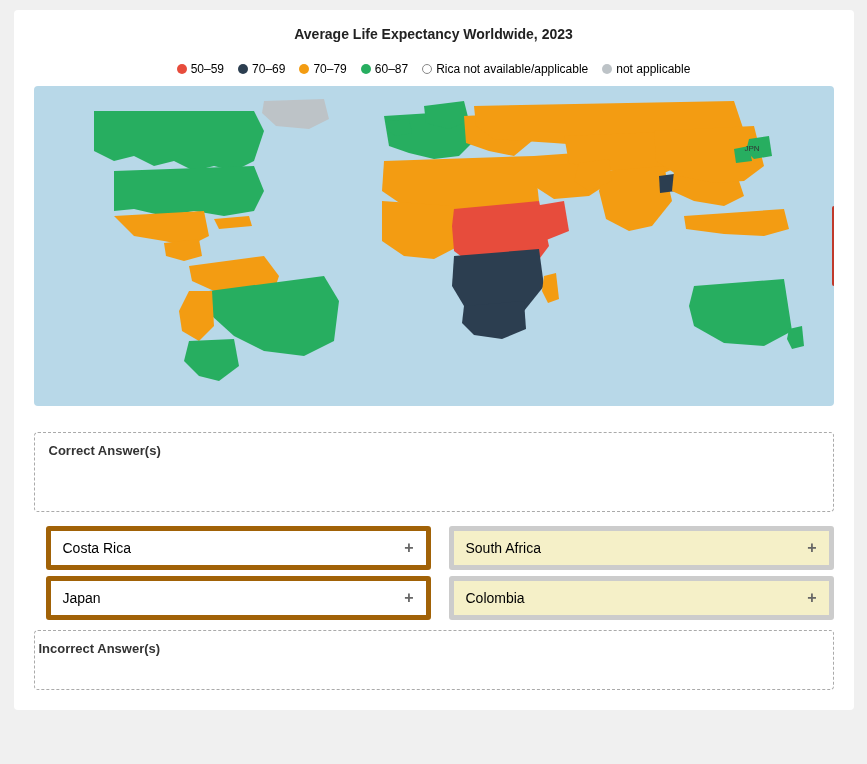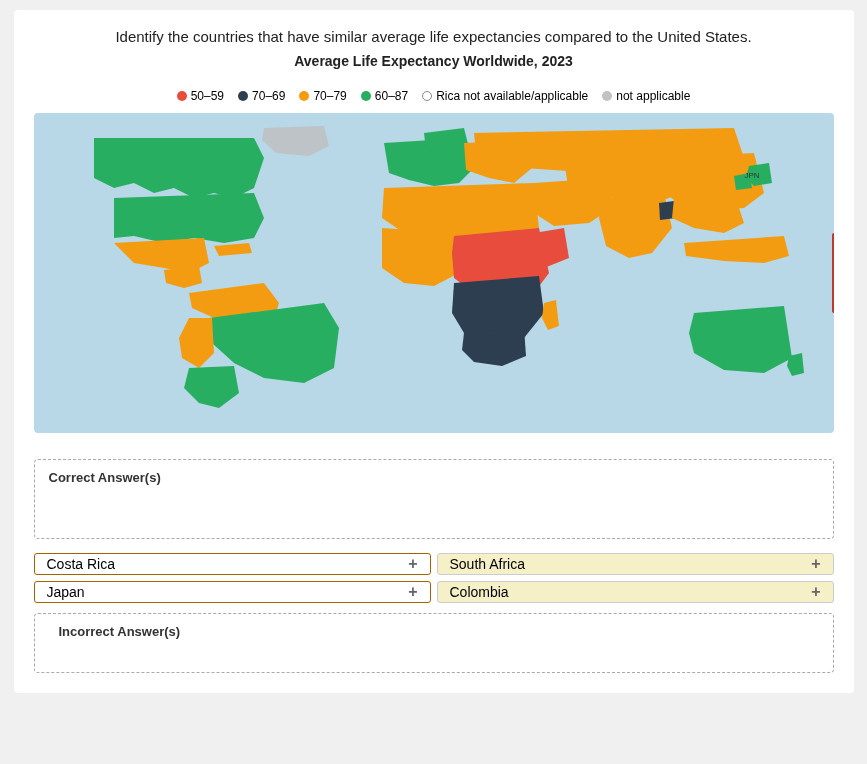--- a/index.html
+++ b/index.html
@@ -94,39 +94,40 @@
     .answer-grid {
       display: grid;
       grid-template-columns: 1fr 1fr;
       gap: 6px;
       margin-bottom: 10px;
     }
     .answer-item {
       display: flex;
       align-items: center;
       justify-content: space-between;
-      border: 1px solid #a16207;
+      border: 5px solid #a16207;
       border-radius: 3px;
-      padding: 1px 12px;
+      padding: 8px 12px;
       background: #fff;
       font-size: 14px;
+      margin-left: 12px;
     }
     .answer-item.yellow {
       background: #f5f0c8;
       border-color: #ccc;
     }
     .answer-plus {
       color: #666;
       font-size: 16px;
       font-weight: bold;
     }
     .incorrect-answers-box {
       border: 1.5px dashed #aaa;
       border-radius: 4px;
-      padding: 10px 24px;
+      padding: 10px 4px;
       min-height: 60px;
       background: #fff;
     }
     .incorrect-answers-label {
       font-size: 13px;
       font-weight: bold;
       color: #333;
     }
     .sidebar-indicator {
       position: absolute;
@@ -137,21 +138,20 @@
       height: 80px;
       background: #c0392b;
       border-radius: 2px;
     }
   </style>
 </head>
 <body>
 
 <div class="page-container">
 
-  <p class="question-title">Identify the countries that have similar average life expectancies compared to the United States.</p>
   <p class="map-title">Average Life Expectancy Worldwide, 2023</p>
 
   <div class="legend">
     <div class="legend-item">
       <span class="legend-dot" style="background:#e74c3c;"></span>
       <span>50–59</span>
     </div>
     <div class="legend-item">
       <span class="legend-dot" style="background:#2c3e50;"></span>
       <span>70–69</span>

